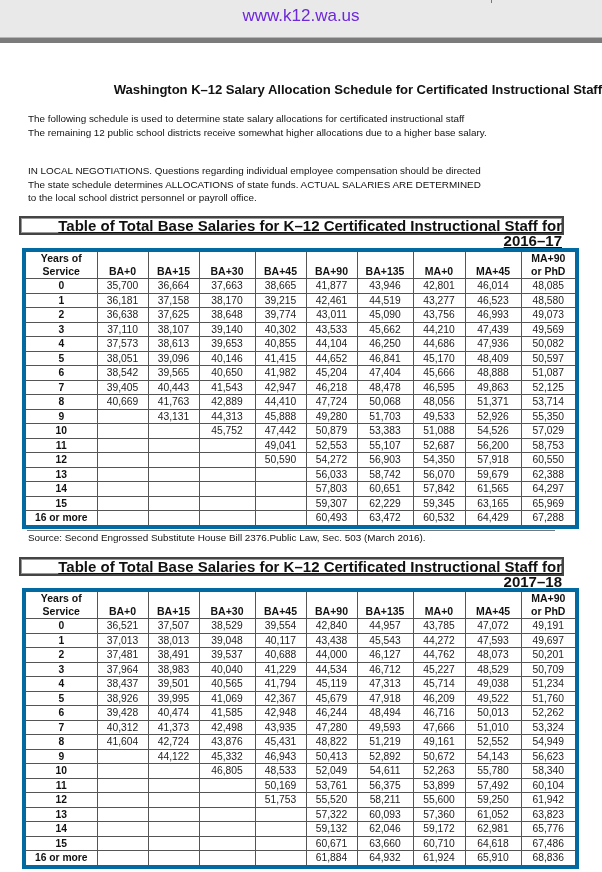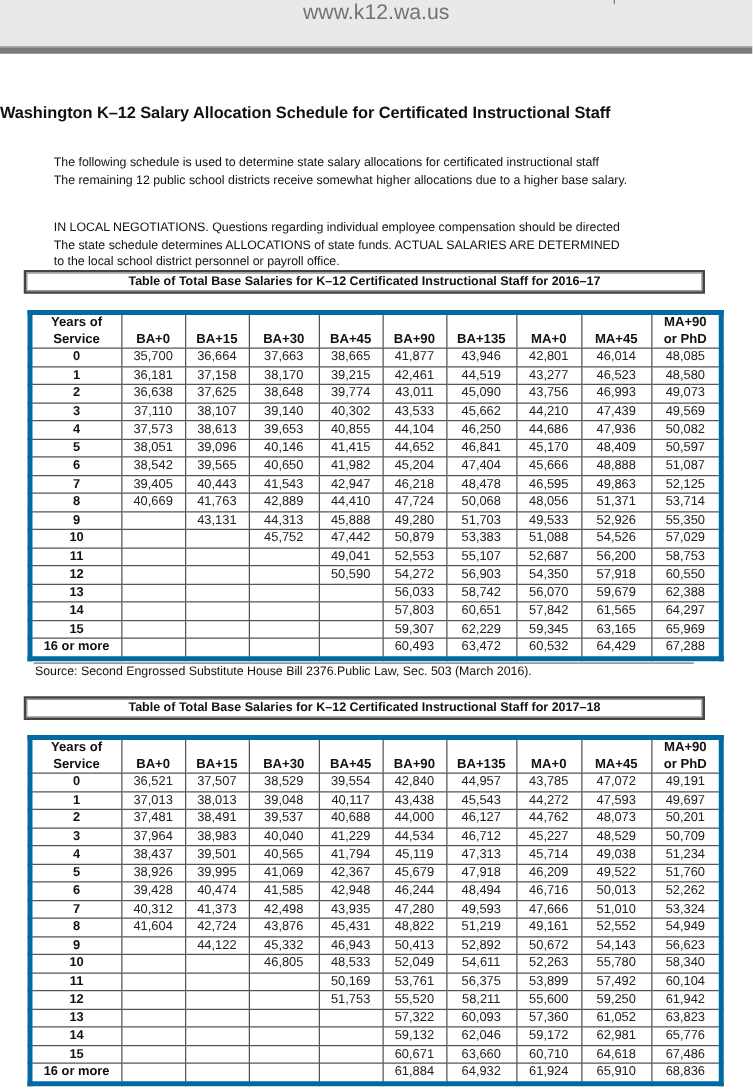--- a/index.html
+++ b/index.html
@@ -6,45 +6,46 @@
   body {
     width: 602px; height: 872px; overflow: hidden; background: #ffffff;
     font-family: "Liberation Sans", sans-serif; color: #111;
     position: relative;
   }
   .url-bar {
     position: absolute; left: 0; top: 0; width: 602px; height: 37px;
     background: #e9e9e9; text-align: center;
   }
   .url-bar .url {
-    display: inline-block; font-size: 17px; color: #737373;
+    display: inline-block; margin-top: 6px; font-size: 17px; color: #6d28d9;
     font-family: "Liberation Sans", sans-serif;
   }
   .url-bar .tick {
     position: absolute; left: 491px; top: 0; width: 1px; height: 3px; background: #777;
   }
   .url-rule {
     position: absolute; left: 0; top: 37px; width: 602px; height: 5px;
     background: #7b7b7b; border-top: 1px solid #b5b5b5;
   }
   .doc-title {
-    position: absolute; left: 0; top: 82px; width: 602px; text-align: left;
+    position: absolute; left: 0; top: 82px; width: 602px; text-align: right;
     font-size: 13.1px; font-weight: bold; letter-spacing: -0.05px;
   }
   .para {
-    position: absolute; left: 43px; width: 560px; font-size: 9.9px; line-height: 13.6px; margin-top: 12px;
+    position: absolute; left: 28px; width: 560px; font-size: 9.9px; line-height: 13.6px;
   }
   .para1 { top: 112px; }
   .para2 { top: 164px; }
 
   .table-caption {
     position: absolute; left: 19px; width: 541px; height: 15px;
     border: 2px solid #444; box-shadow: inset 0 0 0 1px #999;
-    text-align: center; font-size: 10px; font-weight: bold; line-height: 15px;
+    text-align: right; font-size: 15px; font-weight: bold; line-height: 15px;
     background: #fff;
+    text-decoration: underline;
   }
   .cap1 { top: 216px; }
   .cap2 { top: 557px; }
 
   table.sal {
     position: absolute; left: 22px; width: 540px;
     border-collapse: collapse; border: 4px solid #0369a1;
     font-size: 10.3px; table-layout: fixed;
   }
   .t1 { top: 248px; }

